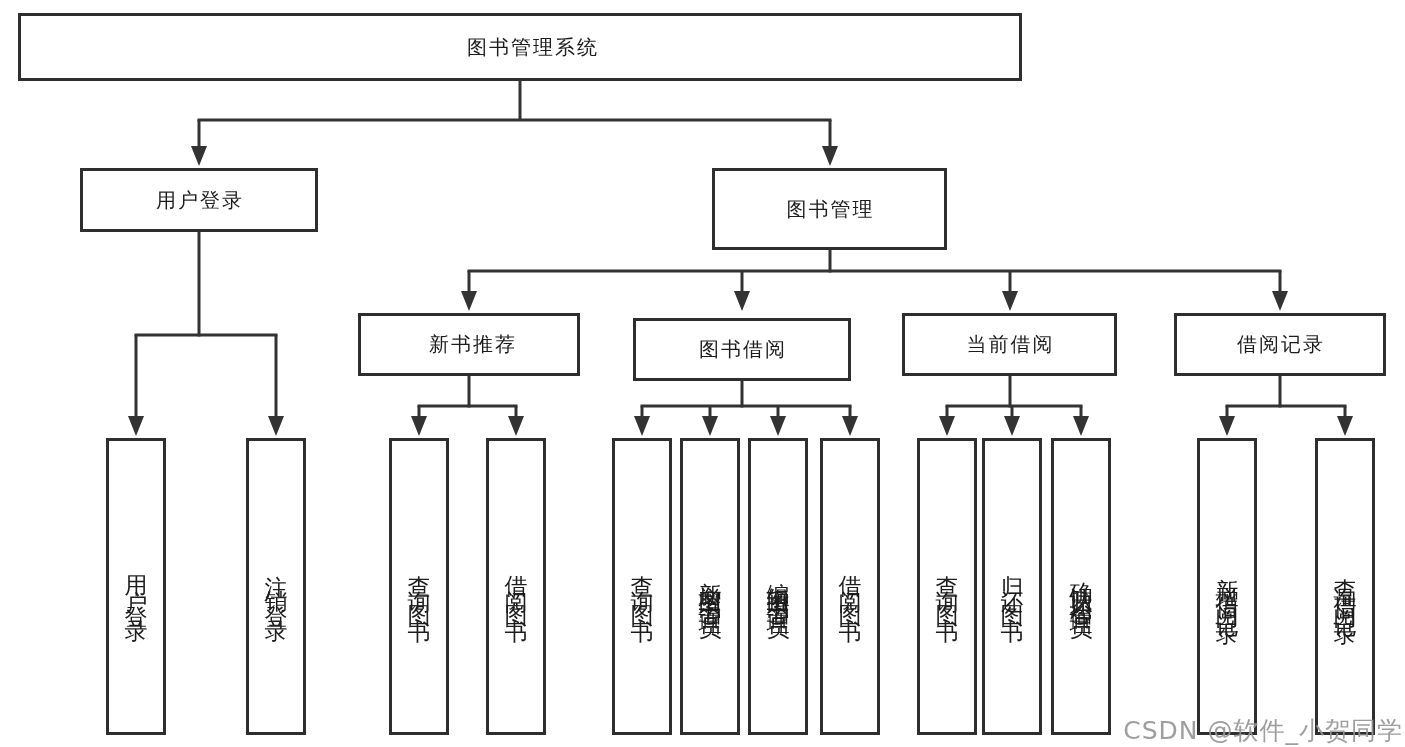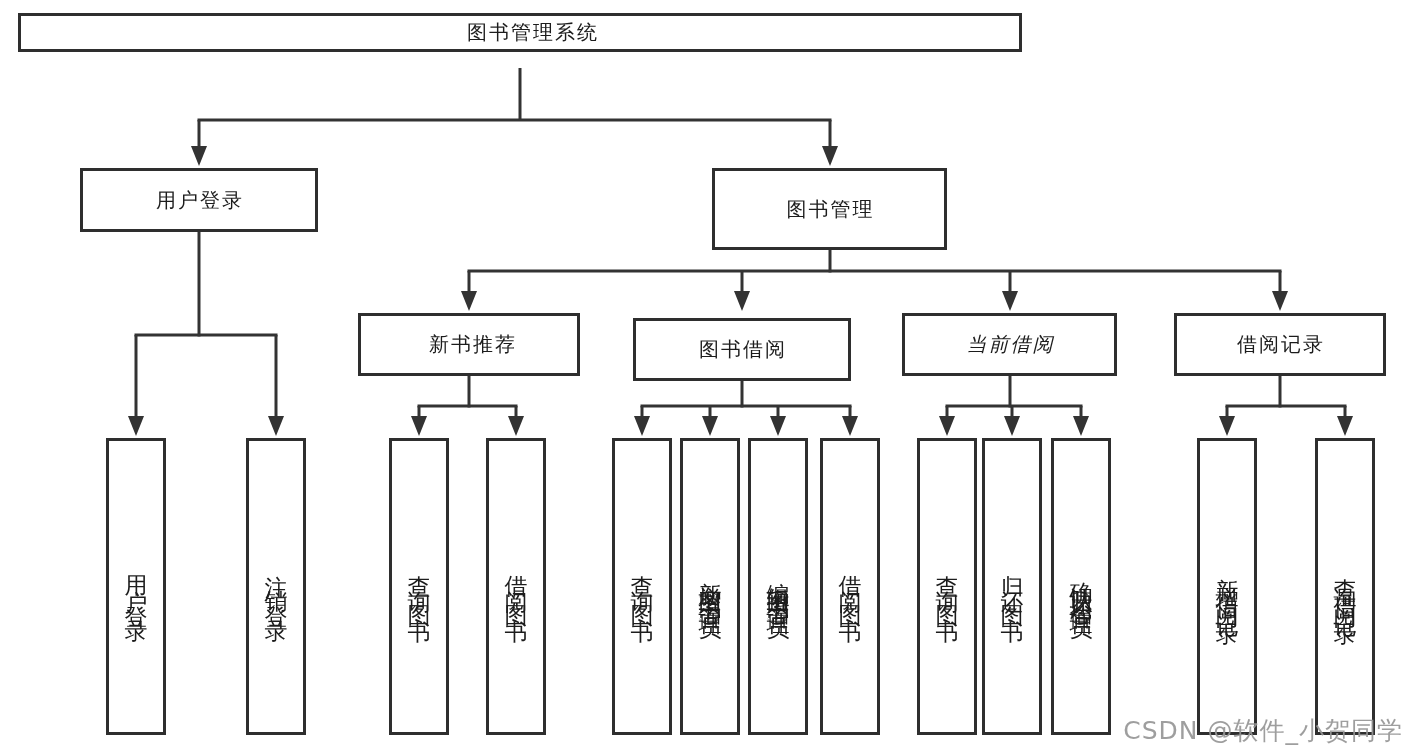--- a/index.html
+++ b/index.html
@@ -114,28 +114,28 @@
       <polygon points="770,416 786,416 778,436"></polygon>
       <polygon points="842,416 858,416 850,436"></polygon>
       <polygon points="939,416 955,416 947,436"></polygon>
       <polygon points="1004,416 1020,416 1012,436"></polygon>
       <polygon points="1073,416 1089,416 1081,436"></polygon>
       <polygon points="1219,416 1235,416 1227,436"></polygon>
       <polygon points="1337,416 1353,416 1345,436"></polygon>
     </g>
   </svg>
 
-  <div class="box hbox" style="left:18px; top:13px; width:1004px; height:39px;padding-left:24px;">图书管理系统</div>
+  <div class="box hbox" style="left:18px; top:13px; width:1004px; height:68px;padding-left:24px;">图书管理系统</div>
 
   <div class="box hbox" style="left:80px; top:168px; width:238px; height:64px;">用户登录</div>
   <div class="box hbox" style="left:712px; top:168px; width:235px; height:82px;">图书管理</div>
 
   <div class="box hbox" style="left:358px; top:313px; width:222px; height:63px;padding-left:6px;">新书推荐</div>
   <div class="box hbox" style="left:633px; top:318px; width:218px; height:63px;">图书借阅</div>
-  <div class="box hbox" style="left:902px; top:313px; width:215px; height:63px;font-style:italic;">当前借阅</div>
+  <div class="box hbox" style="left:902px; top:313px; width:215px; height:63px;">当前借阅</div>
   <div class="box hbox" style="left:1174px; top:313px; width:212px; height:63px;">借阅记录</div>
 
   <div class="box vbox len4" style="left:106px; top:438px; width:60px; height:297px;">用户登录</div>
   <div class="box vbox len4" style="left:246px; top:438px; width:60px; height:297px;">注销登录</div>
 
   <div class="box vbox len4" style="left:389px; top:438px; width:60px; height:297px;">查询图书</div>
   <div class="box vbox len4" style="left:486px; top:438px; width:60px; height:297px;">借阅图书</div>
 
   <div class="box vbox len4" style="left:612px; top:438px; width:60px; height:297px;">查询图书</div>
   <div class="box vbox len9" style="left:680px; top:438px; width:60px; height:297px;">新增图书（管理员）</div>

